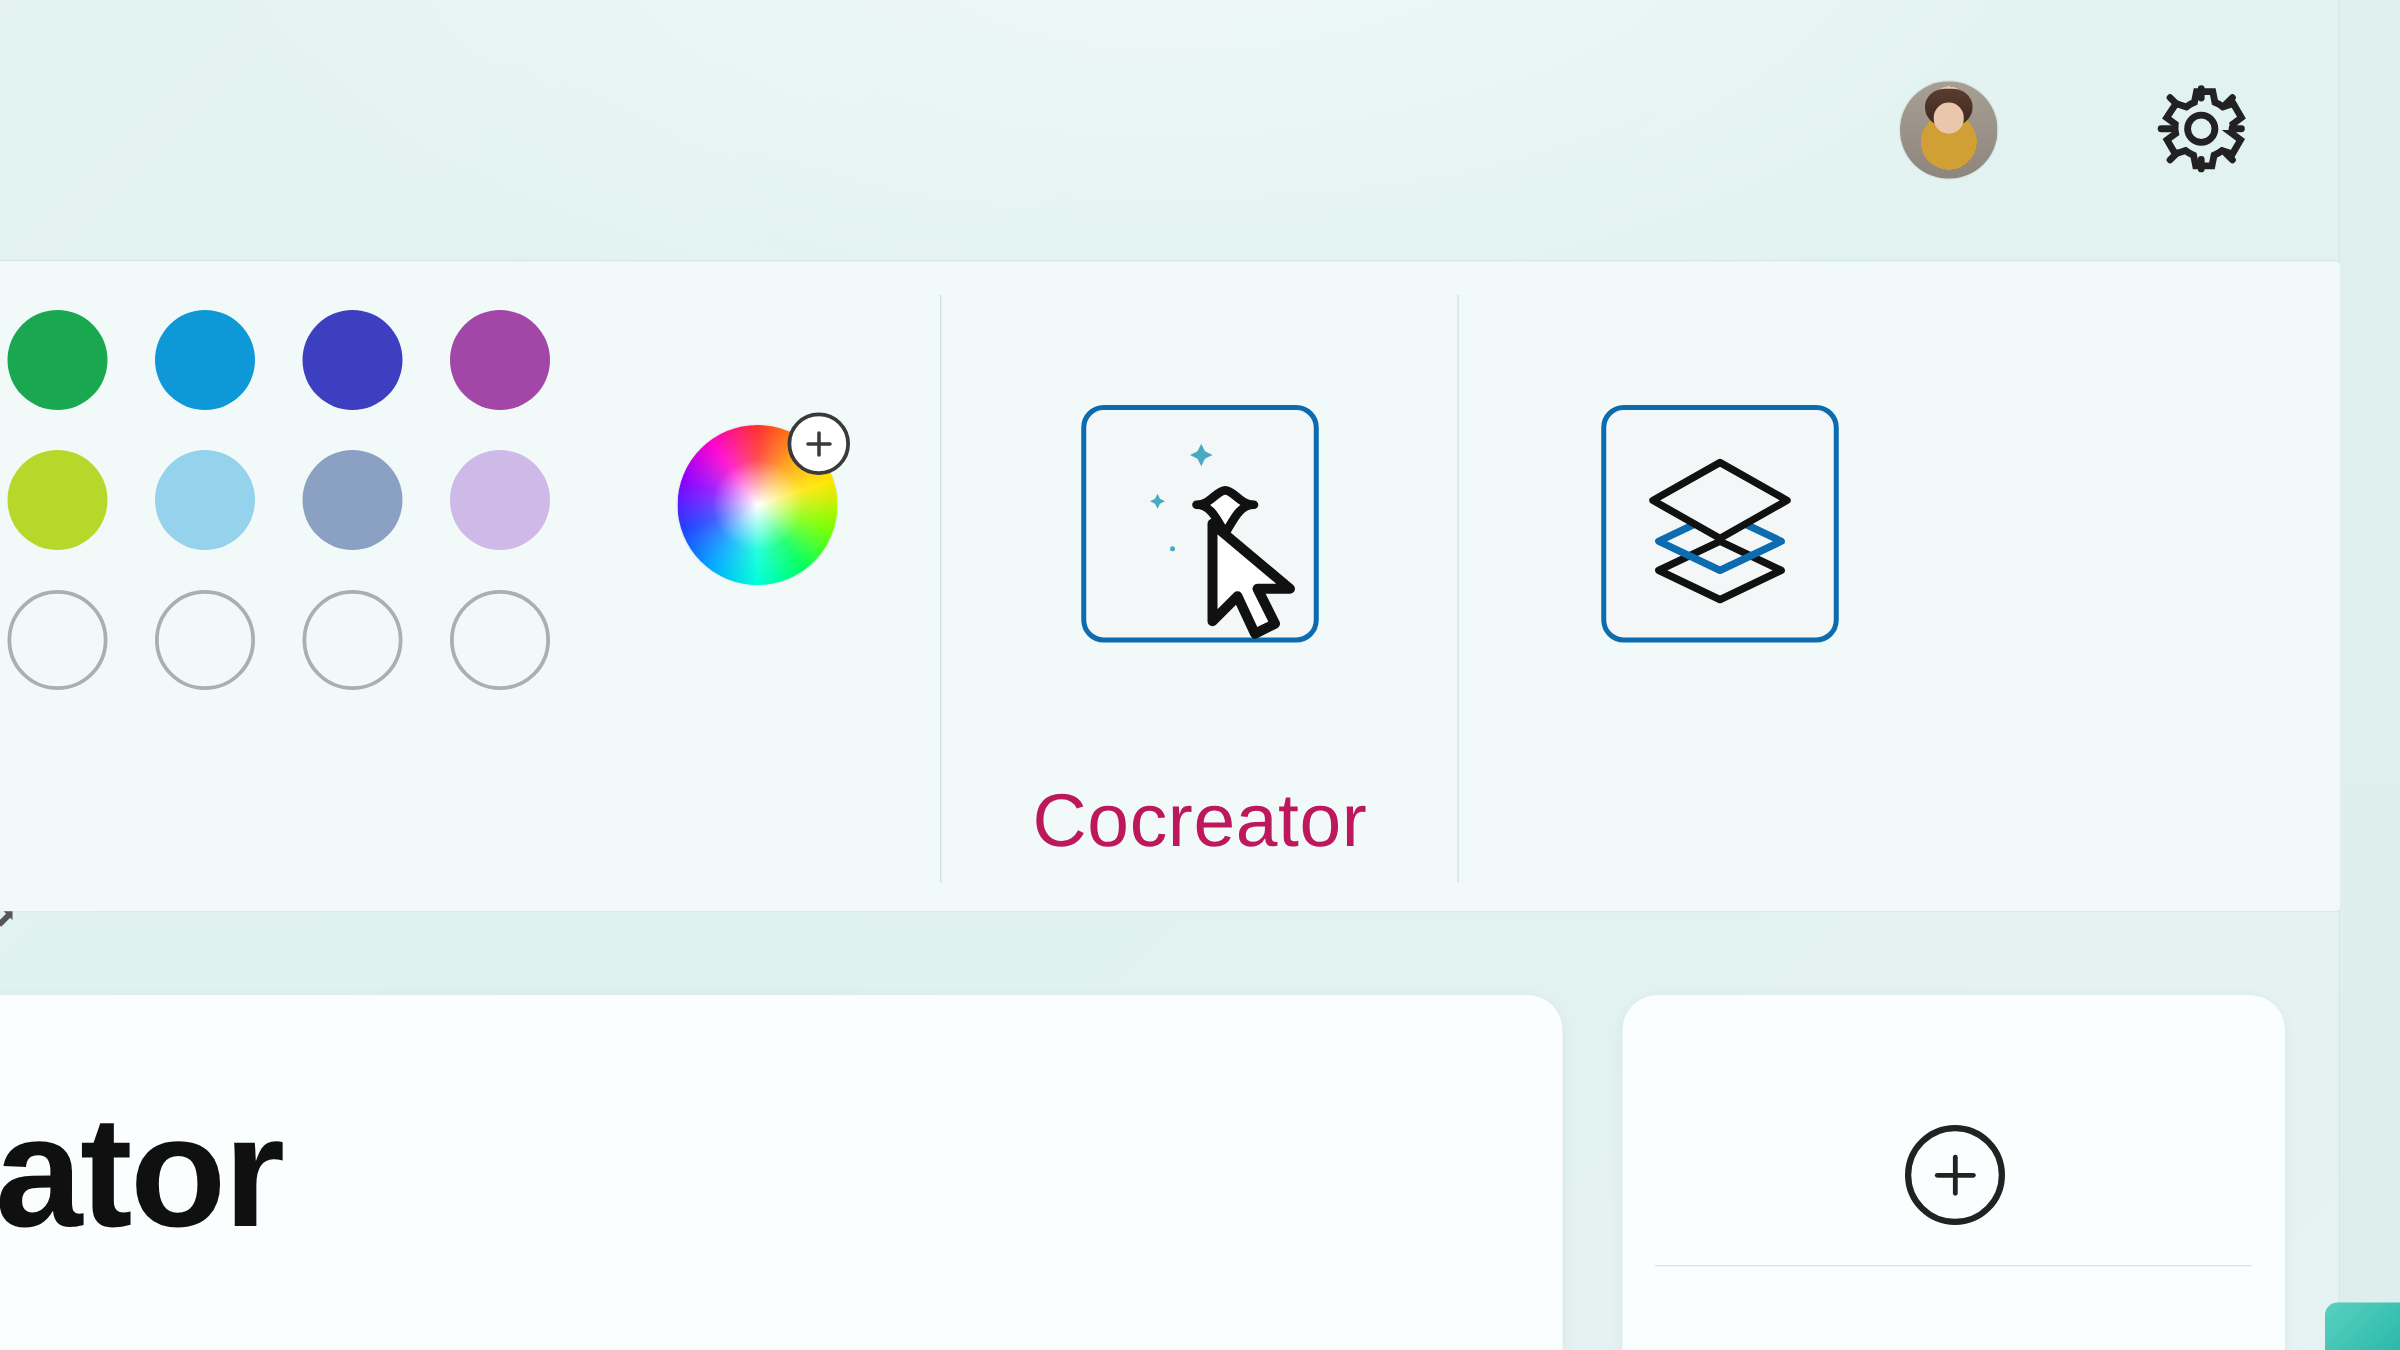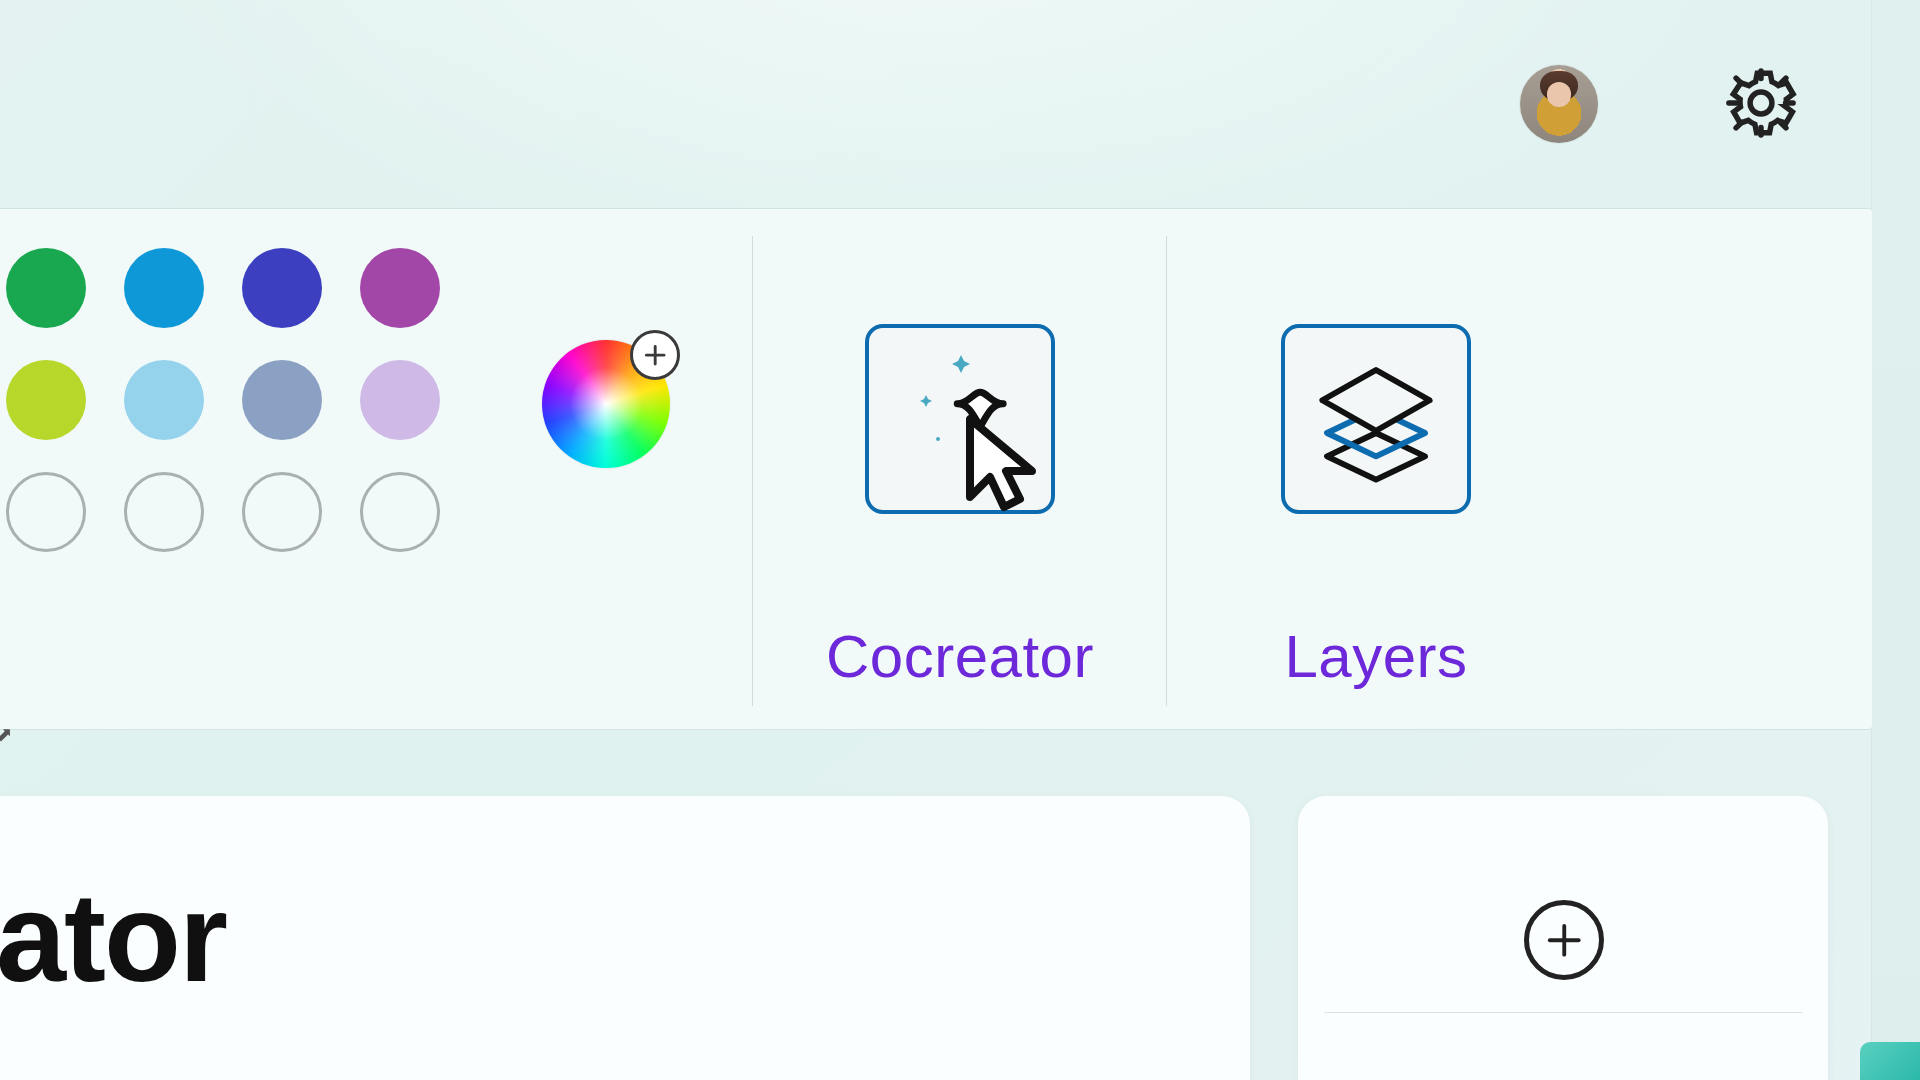--- a/index.html
+++ b/index.html
@@ -178,21 +178,21 @@
     border: 4px solid #0d6baf;
     border-radius: 18px;
     box-sizing: border-box;
     display:flex;align-items:center;justify-content:center;
   }
   .tool-tile svg { overflow: visible; }
 
   .tool-label {
     margin-top: 108px;
     font-size: 60px;
-    color: #6d28d9;
+    color: #be185d;
     letter-spacing: 0.5px;
   }
 
   
   .panel {
     position: absolute;
     background: #fbfefe;
     border-radius: 28px;
     box-shadow: 0 2px 10px rgba(0,0,0,0.05);
   }
@@ -349,21 +349,20 @@
 </div>
 
 <div class="tool-group layers">
   <div class="tool-tile">
     <svg width="140" height="140" viewBox="0 0 120 120">
       <path d="M60 72 L18 92 L60 112 L102 92 Z" fill="none" stroke="#111" stroke-width="5" stroke-linejoin="round"></path>
       <path d="M60 52 L18 72 L60 92 L102 72 Z" fill="none" stroke="#0d6baf" stroke-width="5" stroke-linejoin="round"></path>
       <path d="M60 18 L14 44 L60 70 L106 44 Z" fill="#f4f7f7" stroke="#111" stroke-width="5" stroke-linejoin="round"></path>
     </svg>
   </div>
-  <div class="tool-label">Layers</div>
 </div>
 
 <div class="panel left"></div>
 <div class="panel right"></div>
 
 <div class="big-title-frag">ator</div>
 
 <div class="add-button">
   <svg viewBox="0 0 24 24" stroke="#222" stroke-width="2.4" stroke-linecap="round">
     <line x1="12" y1="3" x2="12" y2="21"></line>

